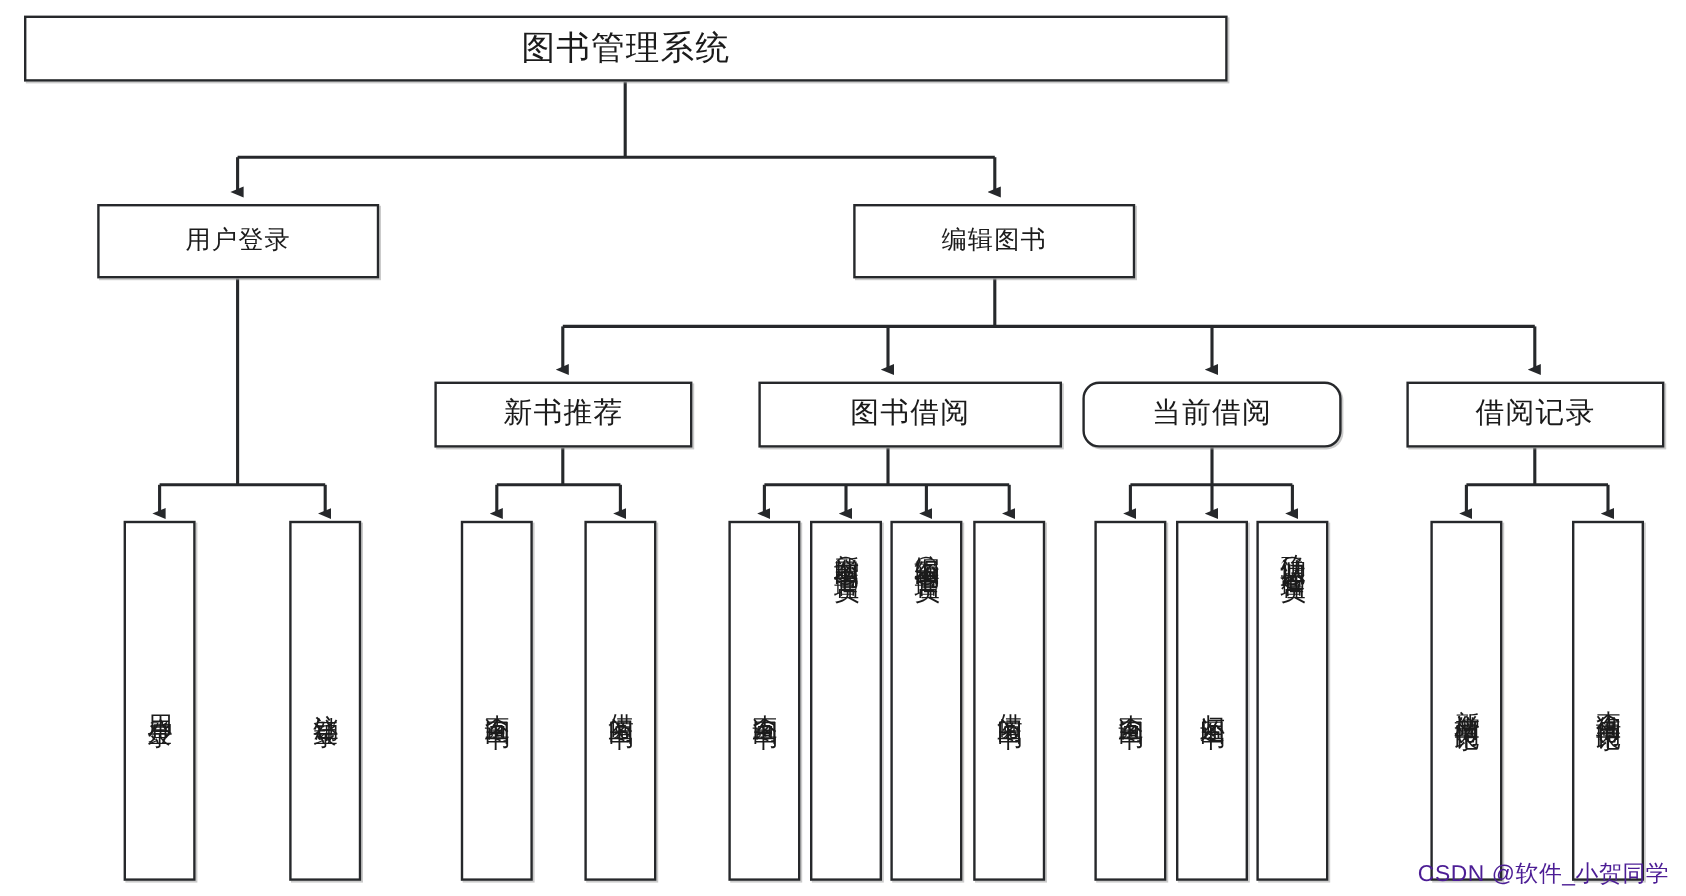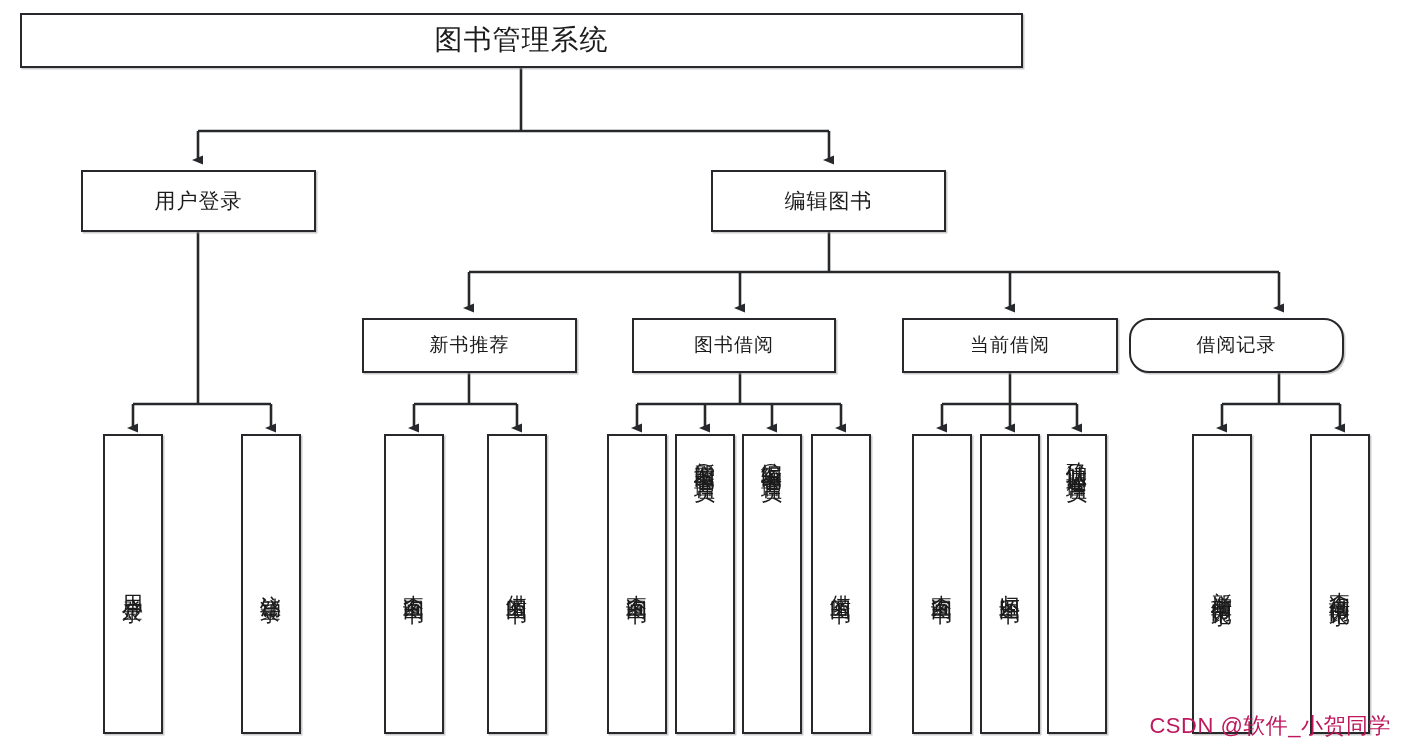--- a/index.html
+++ b/index.html
@@ -27,21 +27,21 @@
   }
   .node .label{
     font-size:21px;
     letter-spacing:1px;
     line-height:1.1;
     color:#1b1b1b;
     white-space:nowrap;
   }
   .node.root .label{font-size:28px;}
   .node.lvl2 .label{font-size:21px;}
-  .node.lvl3 .label{font-size:19px;}
+  .node.lvl3 .label{font-size:24px;}
 
   
   .node.leaf{
     align-items:flex-start;
     justify-content:center;
     padding-top:9px;
   }
   .node.leaf .label{
     writing-mode:vertical-rl;
     text-orientation:upright;
@@ -52,22 +52,22 @@
   }
   .node.leaf.centered{
     align-items:center;
     padding-top:0;
   }
 
   .watermark{
     position:absolute;
     right:14px;
     bottom:6px;
-    font-size:22px;
-    color:#be185d;
+    font-size:19px;
+    color:#4c1d95;
     letter-spacing:0.5px;
     white-space:nowrap;
     margin-left:40px;
   }
 </style>
 </head>
 <body>
 
 <div id="canvas">
 
@@ -128,27 +128,27 @@
   <div class="node lvl2" style="left:81px;top:170px;width:235px;height:62px;">
     <span class="label">用户登录</span>
   </div>
   <div class="node lvl2" style="left:711px;top:170px;width:235px;height:62px;">
     <span class="label">编辑图书</span>
   </div>
 
   <div class="node lvl3" style="left:362px;top:318px;width:215px;height:55px;">
     <span class="label">新书推荐</span>
   </div>
-  <div class="node lvl3" style="left:632px;top:318px;width:204px;height:55px;">
+  <div class="node lvl3" style="left:632px;top:318px;width:253px;height:55px;">
     <span class="label">图书借阅</span>
   </div>
-  <div class="node lvl3" style="left:902px;top:318px;width:216px;height:55px;">
+  <div class="node lvl3" style="left:902px;top:318px;width:216px;height:55px;border-radius:14px;">
     <span class="label">当前借阅</span>
   </div>
-  <div class="node lvl3" style="left:1129px;top:318px;width:215px;height:55px;border-radius:20px;">
+  <div class="node lvl3" style="left:1172px;top:318px;width:215px;height:55px;">
     <span class="label">借阅记录</span>
   </div>
 
   <div class="node leaf centered" style="left:103px;top:434px;width:60px;height:300px;">
     <span class="label">用户登录</span>
   </div>
   <div class="node leaf centered" style="left:241px;top:434px;width:60px;height:300px;">
     <span class="label">注销登录</span>
   </div>
 

